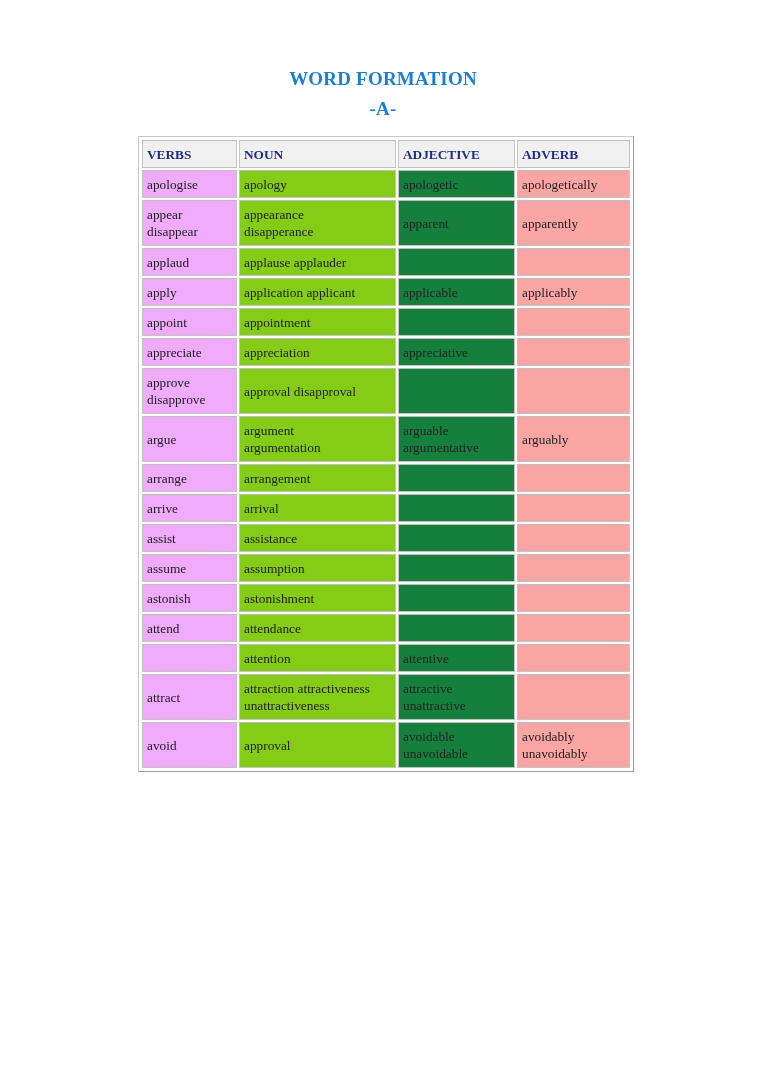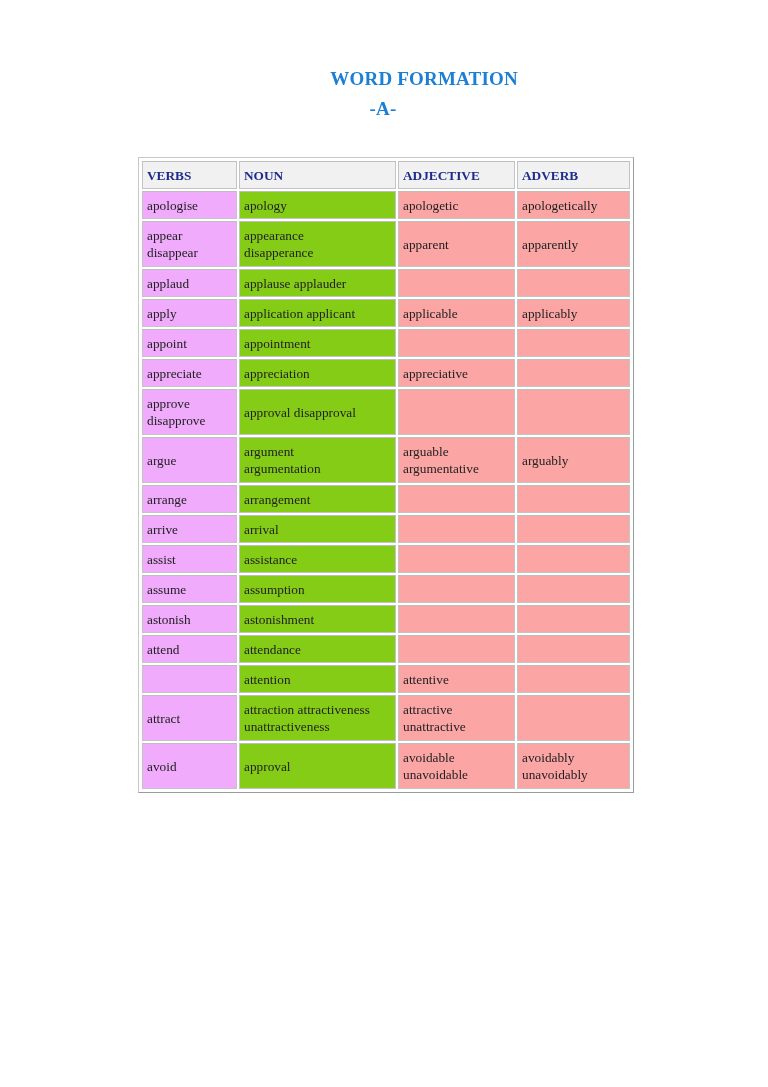--- a/index.html
+++ b/index.html
@@ -19,33 +19,32 @@
     left: 0;
     width: 768px;
     top: 68px;
     text-align: center;
     color: #1b7fd6;
     font-weight: bold;
     font-size: 19px;
     letter-spacing: 0.2px;
     padding-left: 0px;
   }
-  .title-line1 { position: absolute; left: 248px; width: 270px; text-align: right; top: 0; }
+  .title-line1 { position: absolute; left: 248px; width: 270px; text-align: center; top: 0; }
   .title-line2 { position: absolute; left: 248px; width: 270px; text-align: center; top: 30px; padding-left: 0; }
   .table-wrap {
     position: absolute;
     left: 138px;
     top: 136px;
     width: 492px;
     border: 1px solid #c8c8c8;
     border-right-color: #9a9a9a;
     border-bottom-color: #9a9a9a;
     padding: 1px;
     background: #ffffff;
-    margin-top: 21px;
   }
   table {
     border-collapse: separate;
     border-spacing: 2px;
     width: 100%;
     font-size: 13.3px;
     line-height: 17px;
   }
   td, th {
     border: 1px solid #c4c4c4;
@@ -59,21 +58,21 @@
     background: #f1f1f1;
     color: #1d2c8a;
     font-weight: bold;
     height: 22px;
     font-size: 13.3px;
   }
   td { height: 22px; }
   td.tall { height: 40px; }
   .c-verb { background: #f0abfc; width: 86px; }
   .c-noun { background: #84cc16; width: 148px; }
-  .c-adj  { background: #fca5a5; width: 108px; }
+  .c-adj  { background: #15803d; width: 108px; }
   .c-adv  { background: #fca5a5; }
   .cell-line { display: block; }
 </style>
 </head>
 <body>
 
 <div class="title">
   <div class="title-line1">WORD FORMATION</div>
   <div class="title-line2">-A-</div>
 </div>

